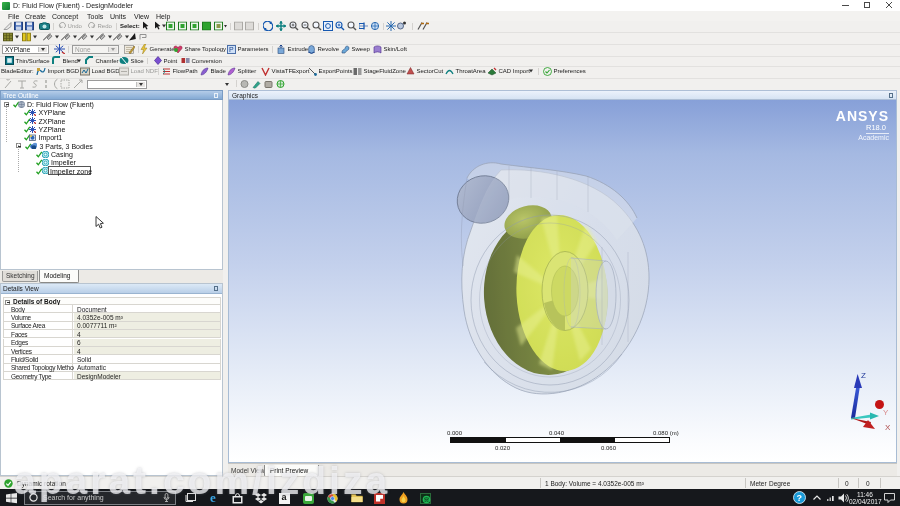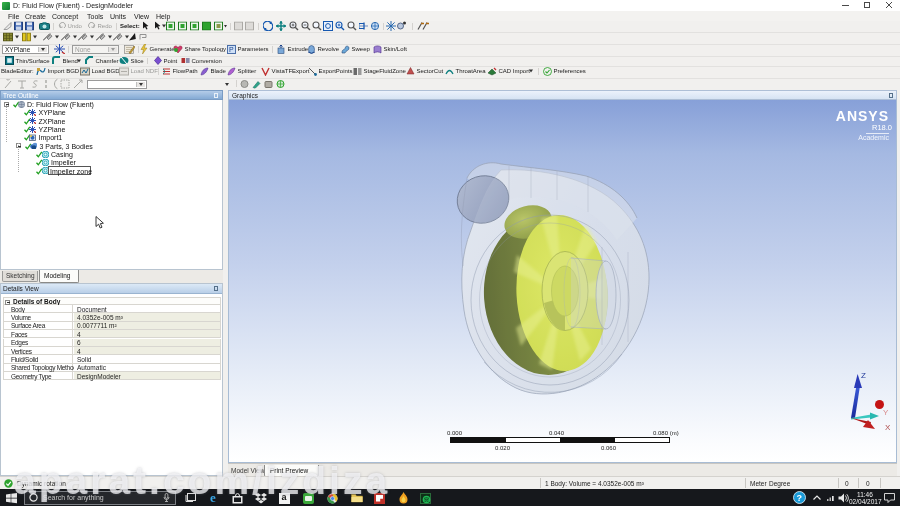--- a/index.html
+++ b/index.html
@@ -596,21 +596,21 @@
     </div>
   </div>
 <div class="a" style="left:223px;top:90px;width:5px;height:386px;background:#f1f0ee"></div>
 <div class="a" style="left:228px;top:90px;width:669px;height:373px">
     <div class="a" style="left:0;top:0;width:669px;height:9.5px;background:linear-gradient(#ecf2fb,#d6e3f3);border:1px solid #aebfd6">
       <div class="a tx" style="left:3px;top:0.8px;font-size:6.5px;color:#222">Graphics</div>
       <div class="a" style="right:3px;top:2px;width:4px;height:5px;border:1px solid #55708a"></div>
     </div>
     <div class="a" style="left:0;top:9.5px;width:669px;height:363.5px;background:linear-gradient(180deg,#87a0d8 0%,#a5b9e2 15%,#c3d0ec 45%,#e8eef8 78%,#fbfcfe 95%,#ffffff 100%);border:1px solid #a8bcd4;border-top:none;overflow:hidden">
       <div class="a tx" style="right:7px;top:8.5px;font-size:14px;font-weight:bold;color:#fff;letter-spacing:1px">ANSYS</div>
-      <div class="a tx" style="right:4px;top:23.5px;font-size:7.5px;color:#fff">R18.0</div>
+      <div class="a tx" style="right:10px;top:23.5px;font-size:7.5px;color:#fff">R18.0</div>
       <div class="a" style="right:7px;top:33px;width:23px;height:1px;background:rgba(255,255,255,0.75)"></div>
       <div class="a tx" style="right:7px;top:34.5px;font-size:7px;color:#f2f6fc">Academic</div>
       <svg class="a" style="left:212px;top:60.5px" width="230" height="245" viewBox="0 0 230 245">
 <defs>
 <linearGradient id="capg" x1="0" y1="0" x2="1" y2="1">
  <stop offset="0" stop-color="#b2bcd2"></stop>
             <stop offset="1" stop-color="#8c98b8"></stop>
 </linearGradient>
 <linearGradient id="oliveg" x1="0" y1="0" x2="1" y2="0">
  <stop offset="0" stop-color="#4e5a1a"></stop>

